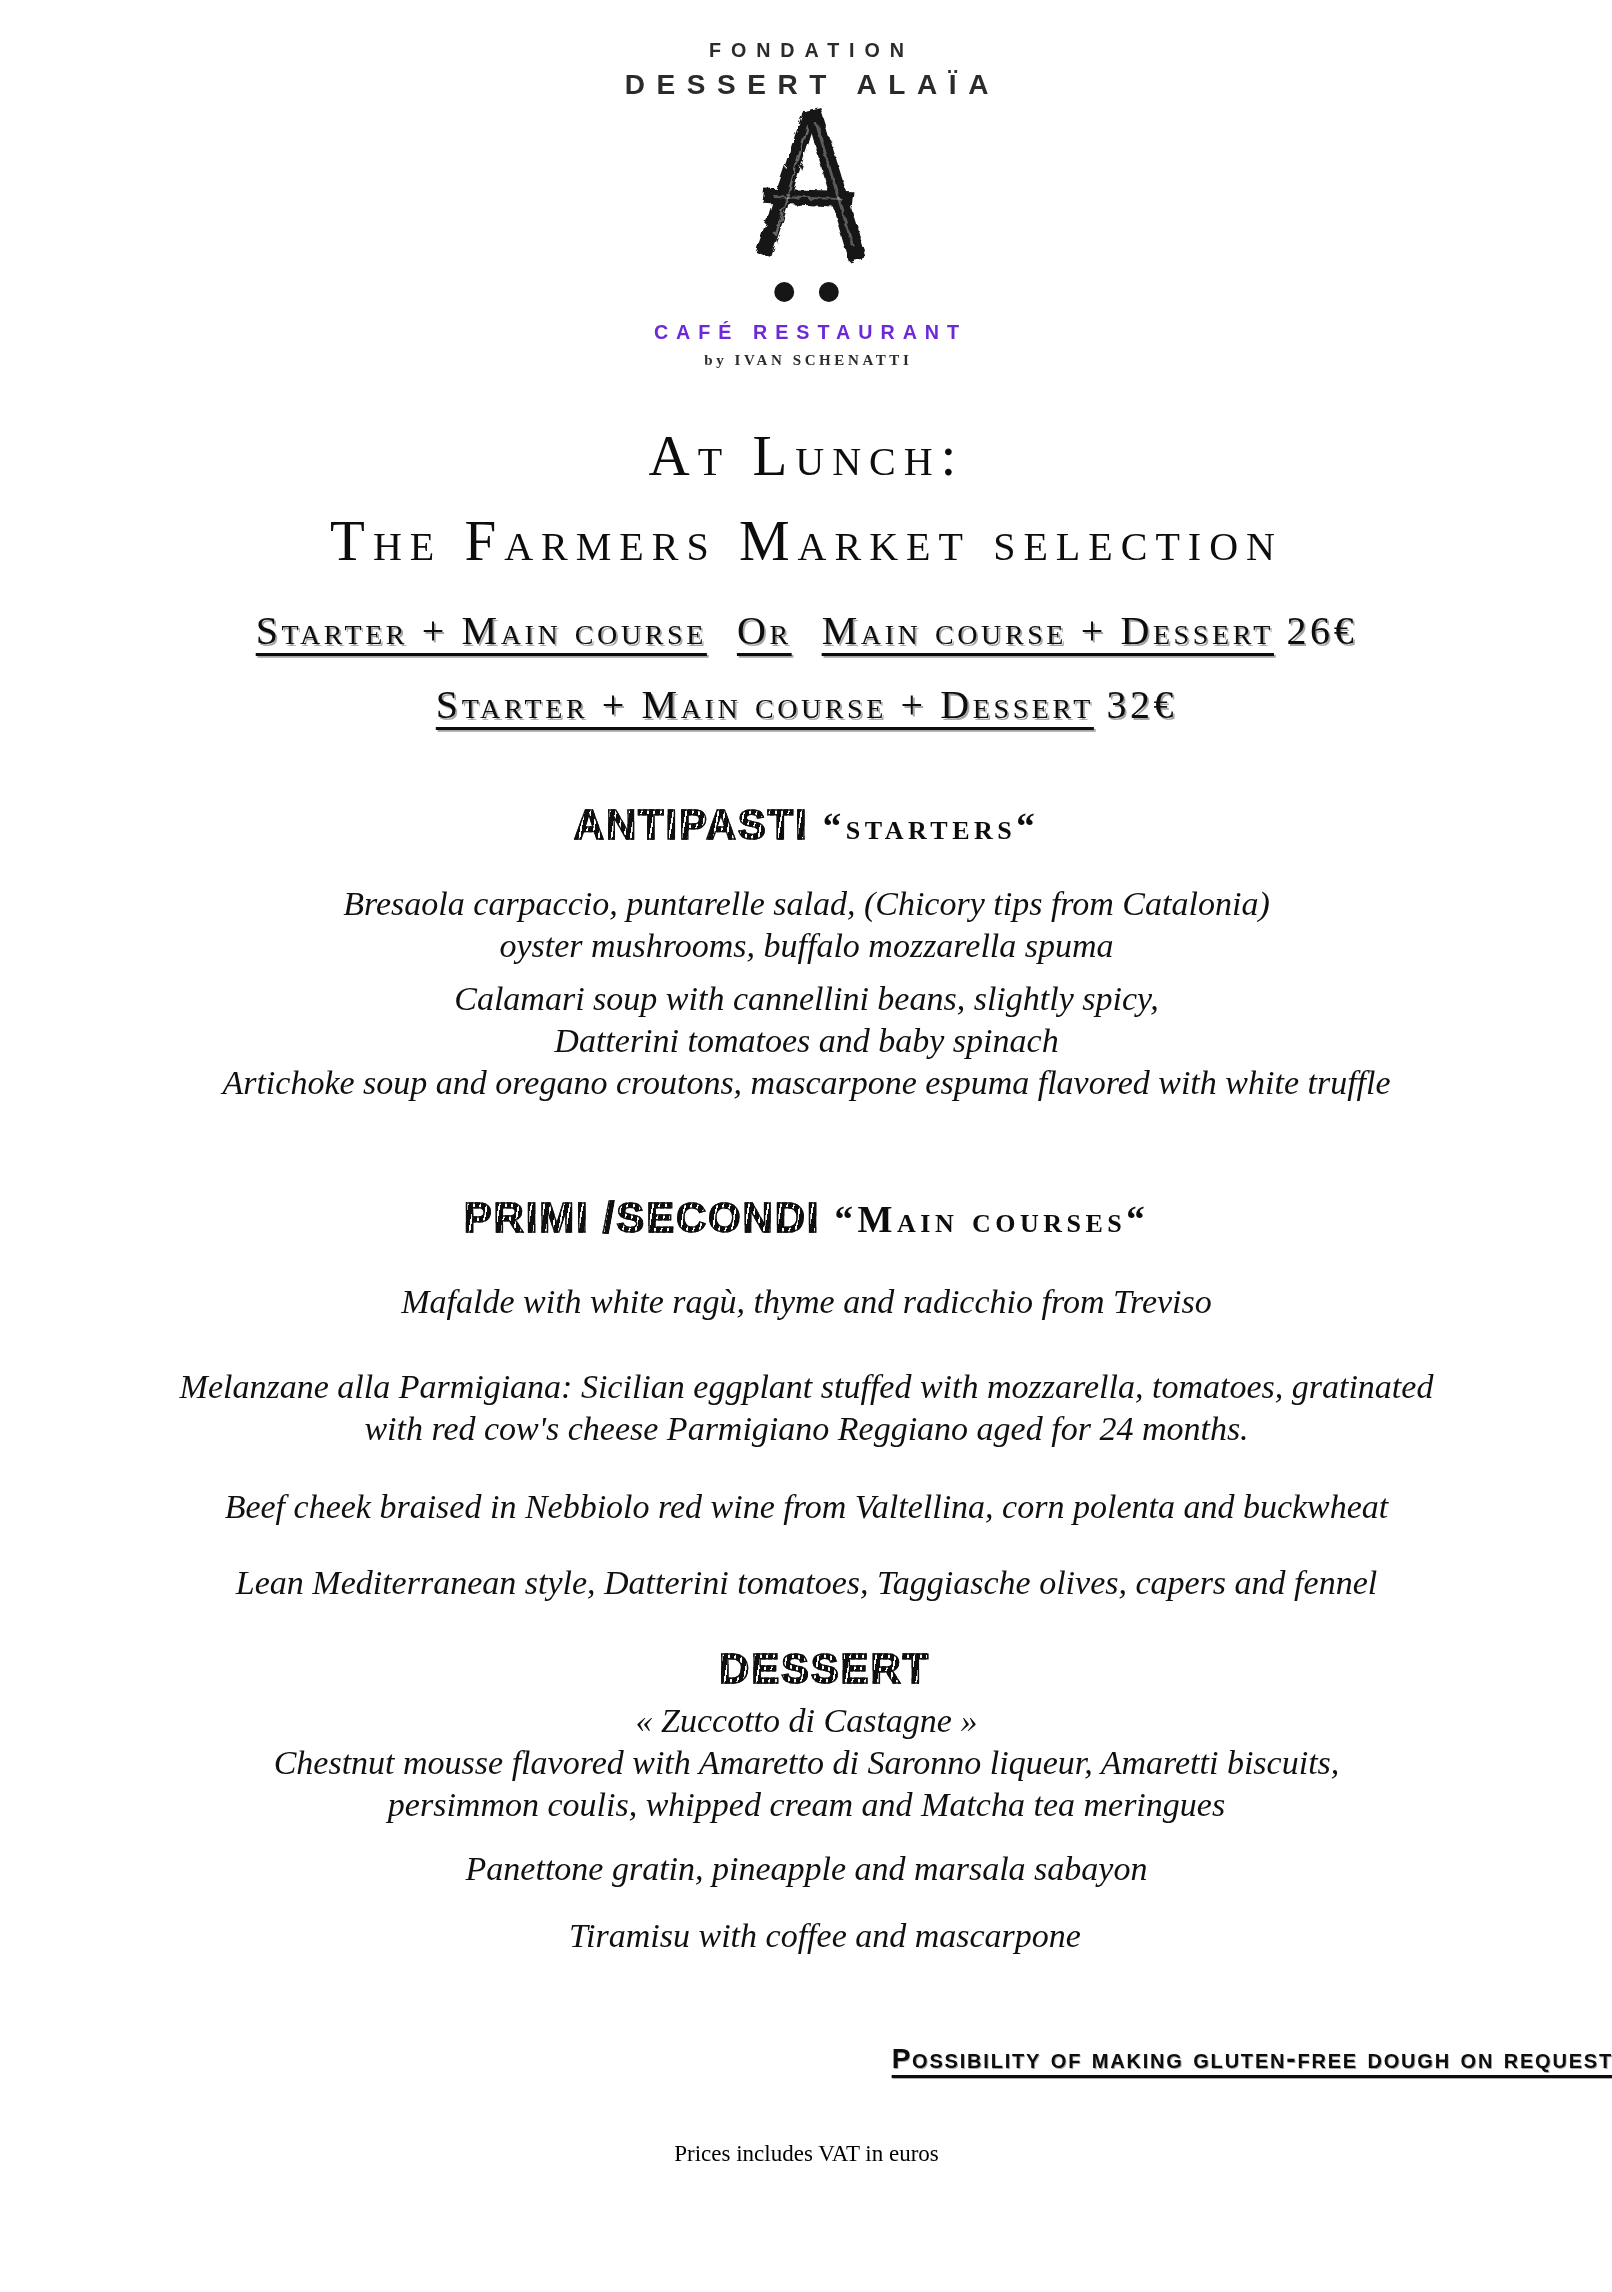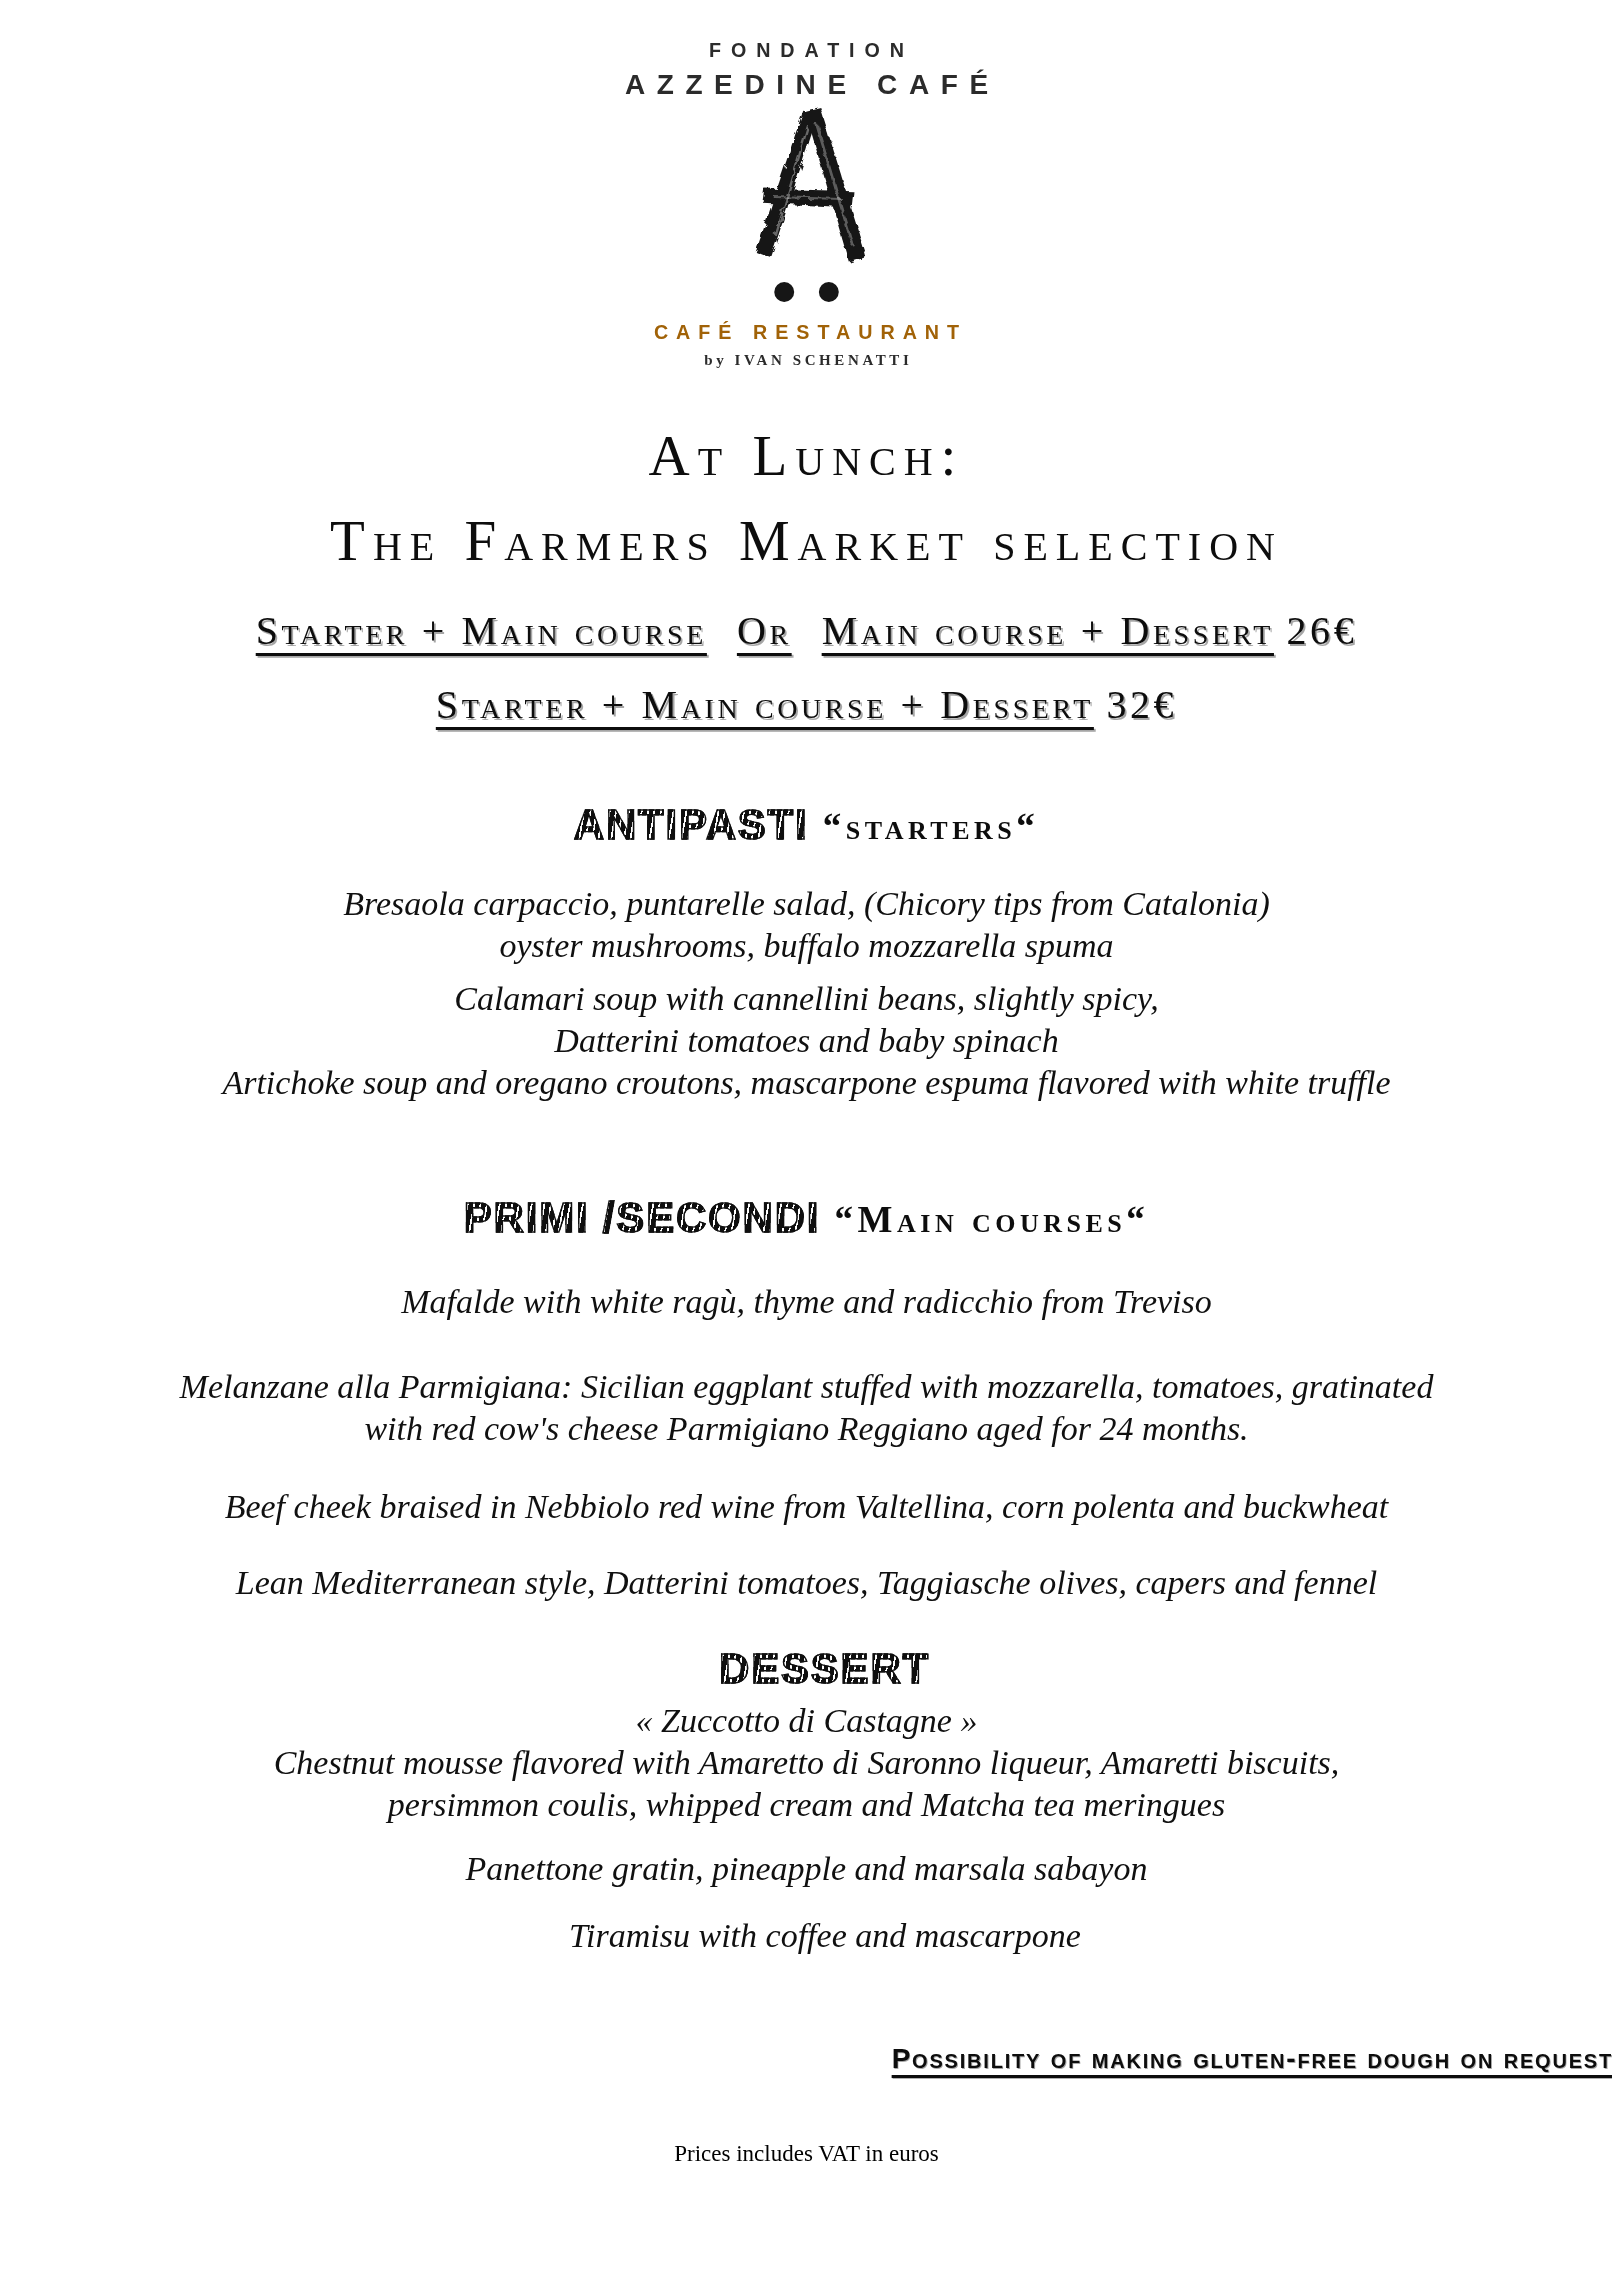--- a/index.html
+++ b/index.html
@@ -25,21 +25,21 @@
   .brand-name {
     font-family: "Liberation Sans", sans-serif;
     font-size: 28px; font-weight: 600;
     letter-spacing: 11.6px; color: #2b2b2b;
     margin-top: 7.2px; text-indent: 11.6px;
   }
   .logo-wrap { margin-top: 3.6px; height: 206px; display: flex; align-items: flex-start; justify-content: center; }
   .cafe-line {
     font-family: "Liberation Sans", sans-serif;
     font-size: 19.7px; font-weight: 700;
-    letter-spacing: 8px; color: #a16207;
+    letter-spacing: 8px; color: #6d28d9;
     margin-top: 10.7px; text-indent: 8px;
   }
   .byline {
     font-family: Liberation Serif, serif;
     font-size: 15px; font-weight: 600;
     letter-spacing: 3.6px; color: #2b2b2b;
     margin-top: 8px; text-indent: 3.6px;
   }
 
   
@@ -128,21 +128,21 @@
   .vat-note {
     margin-top: 66px;
     font-size: 23px; font-weight: 400; color: #000000;
   }
 </style>
 </head>
 <body>
 
 <div class="header">
   <div class="fondation">FONDATION</div>
-  <div class="brand-name">AZZEDINE CAFÉ</div>
+  <div class="brand-name">DESSERT ALAÏA</div>
 
   <div class="logo-wrap">
     <svg width="124" height="204" viewBox="0 0 130 215" aria-hidden="true">
       <defs>
         <filter id="rough" x="-20%" y="-20%" width="140%" height="140%">
           <feTurbulence type="fractalNoise" baseFrequency="0.12" numOctaves="2" result="n"></feTurbulence>
           <feDisplacementMap in="SourceGraphic" in2="n" scale="7"></feDisplacementMap>
         </filter>
       </defs>
       <g filter="url(#rough)">

